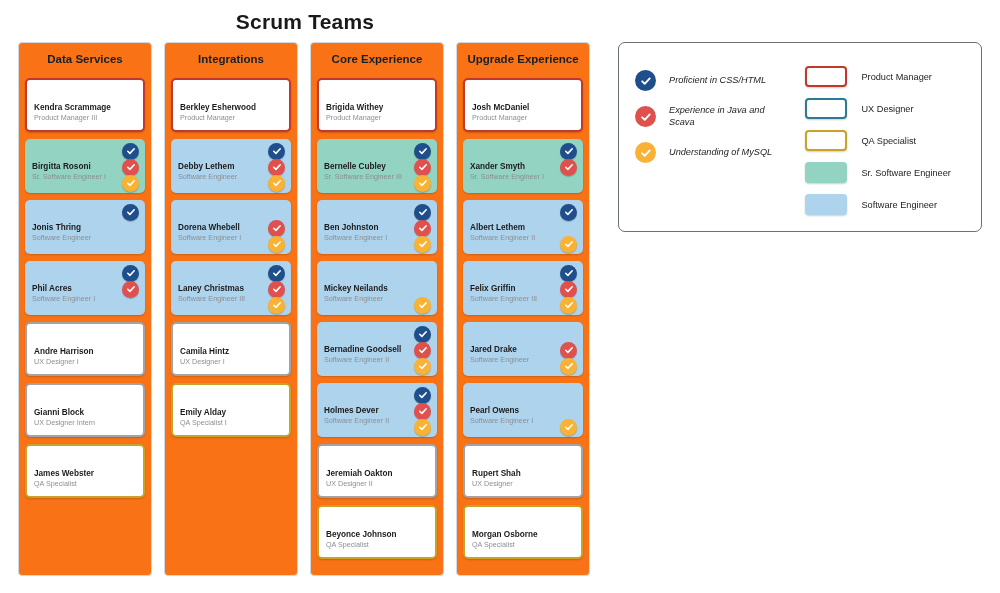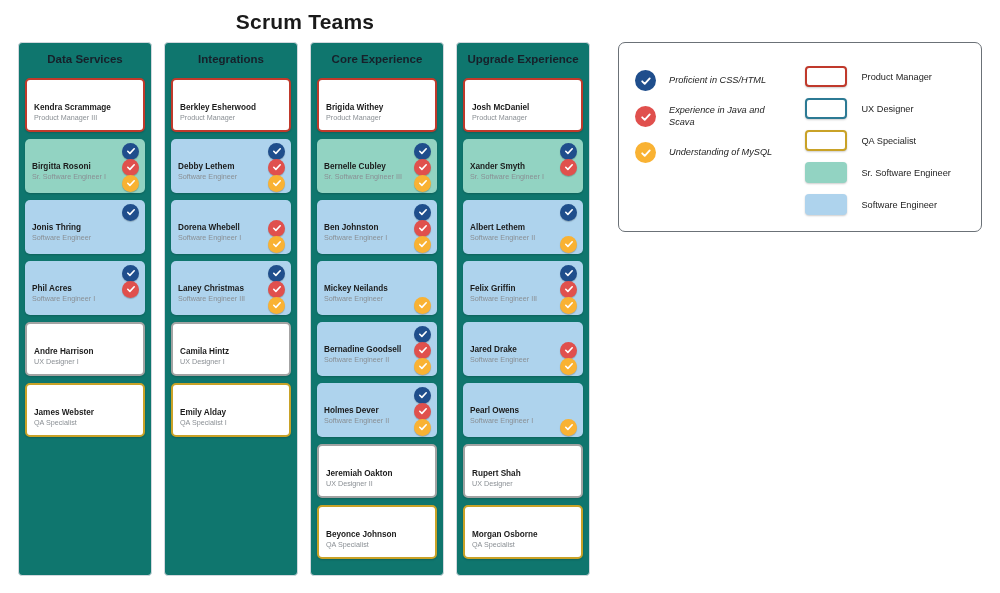--- a/index.html
+++ b/index.html
@@ -33,21 +33,21 @@
   
   .board {
     position: absolute;
     left: 18px; top: 42px;
     display: flex;
     gap: 12px;
   }
   .column {
     width: 134px;
     height: 534px;
-    background: #0f766e;
+    background: #f97316;
     border: 1px solid #d2d8de;
     border-radius: 4px;
     padding: 7px 6px 6px 6px;
     display: flex;
     flex-direction: column;
     gap: 7px;
   }
   .column-title {
     text-align: center;
     font-size: 11.5px;
@@ -233,20 +233,24 @@
                 </svg>
               </div>
             </div>
             <div class="badge-slot"></div>
           </div>
         </div>
         <div class="card ux-designer">
           <div class="name">Andre Harrison</div>
           <div class="role">UX Designer I</div>
         </div>
+        <div class="card ux-designer">
+          <div class="name">Gianni Block</div>
+          <div class="role">UX Designer Intern</div>
+        </div>
         <div class="card qa-specialist">
           <div class="name">James Webster</div>
           <div class="role">QA Specialist</div>
         </div>
       </div>
       <div class="column">
         <div class="column-title">Integrations</div>
         <div class="card product-manager">
           <div class="name">Berkley Esherwood</div>
           <div class="role">Product Manager</div>

